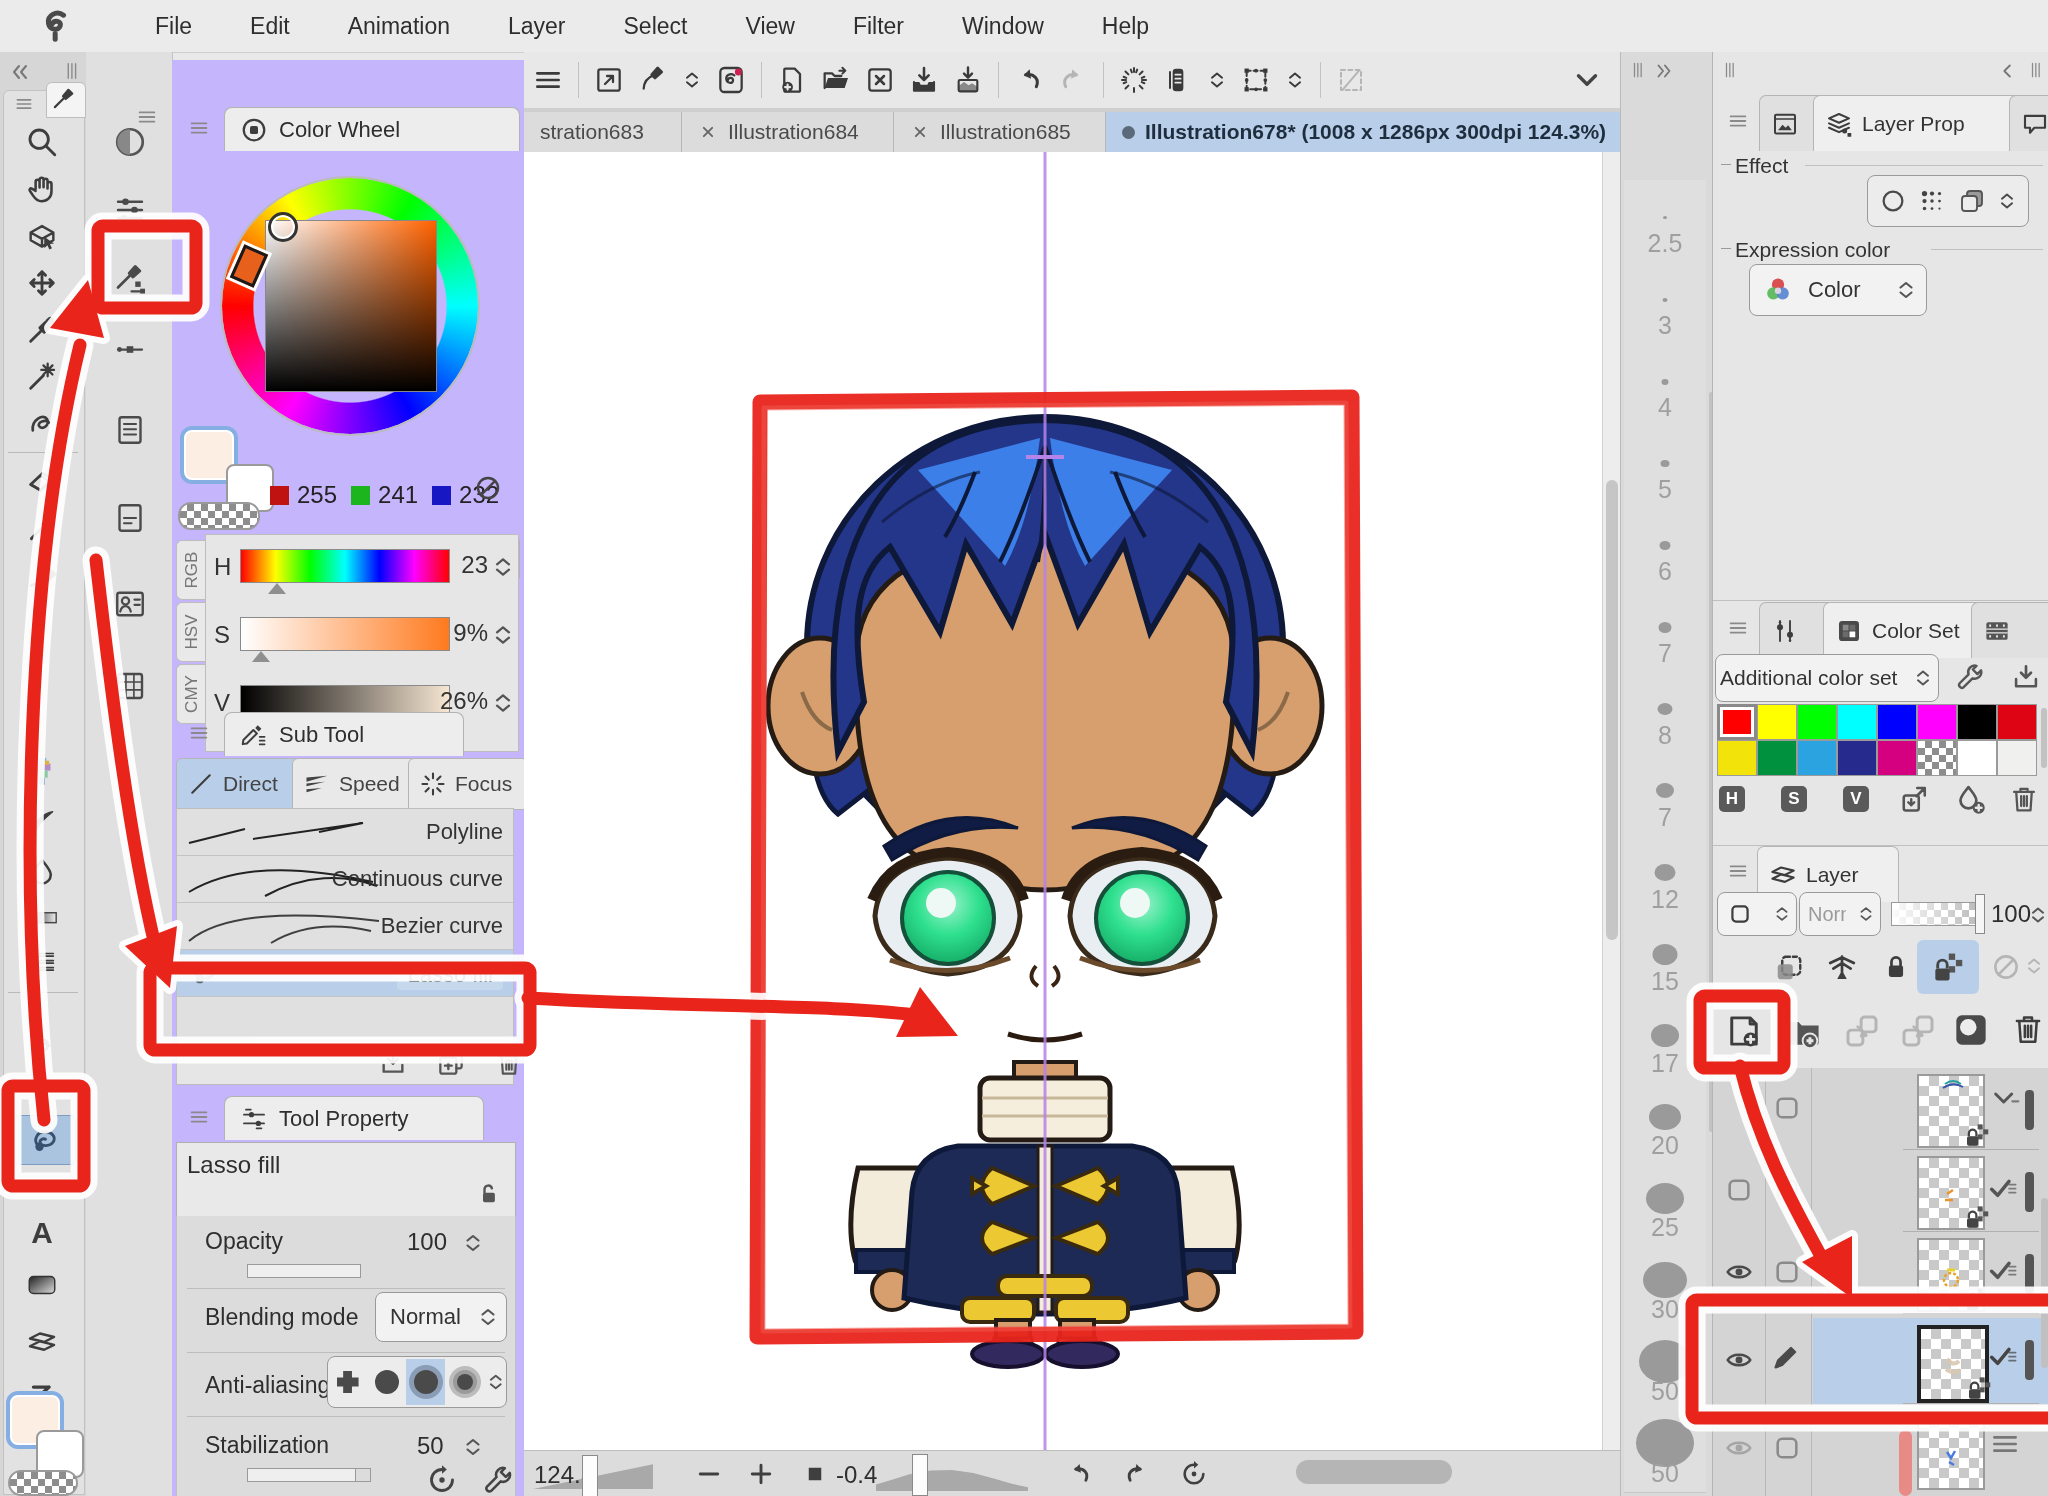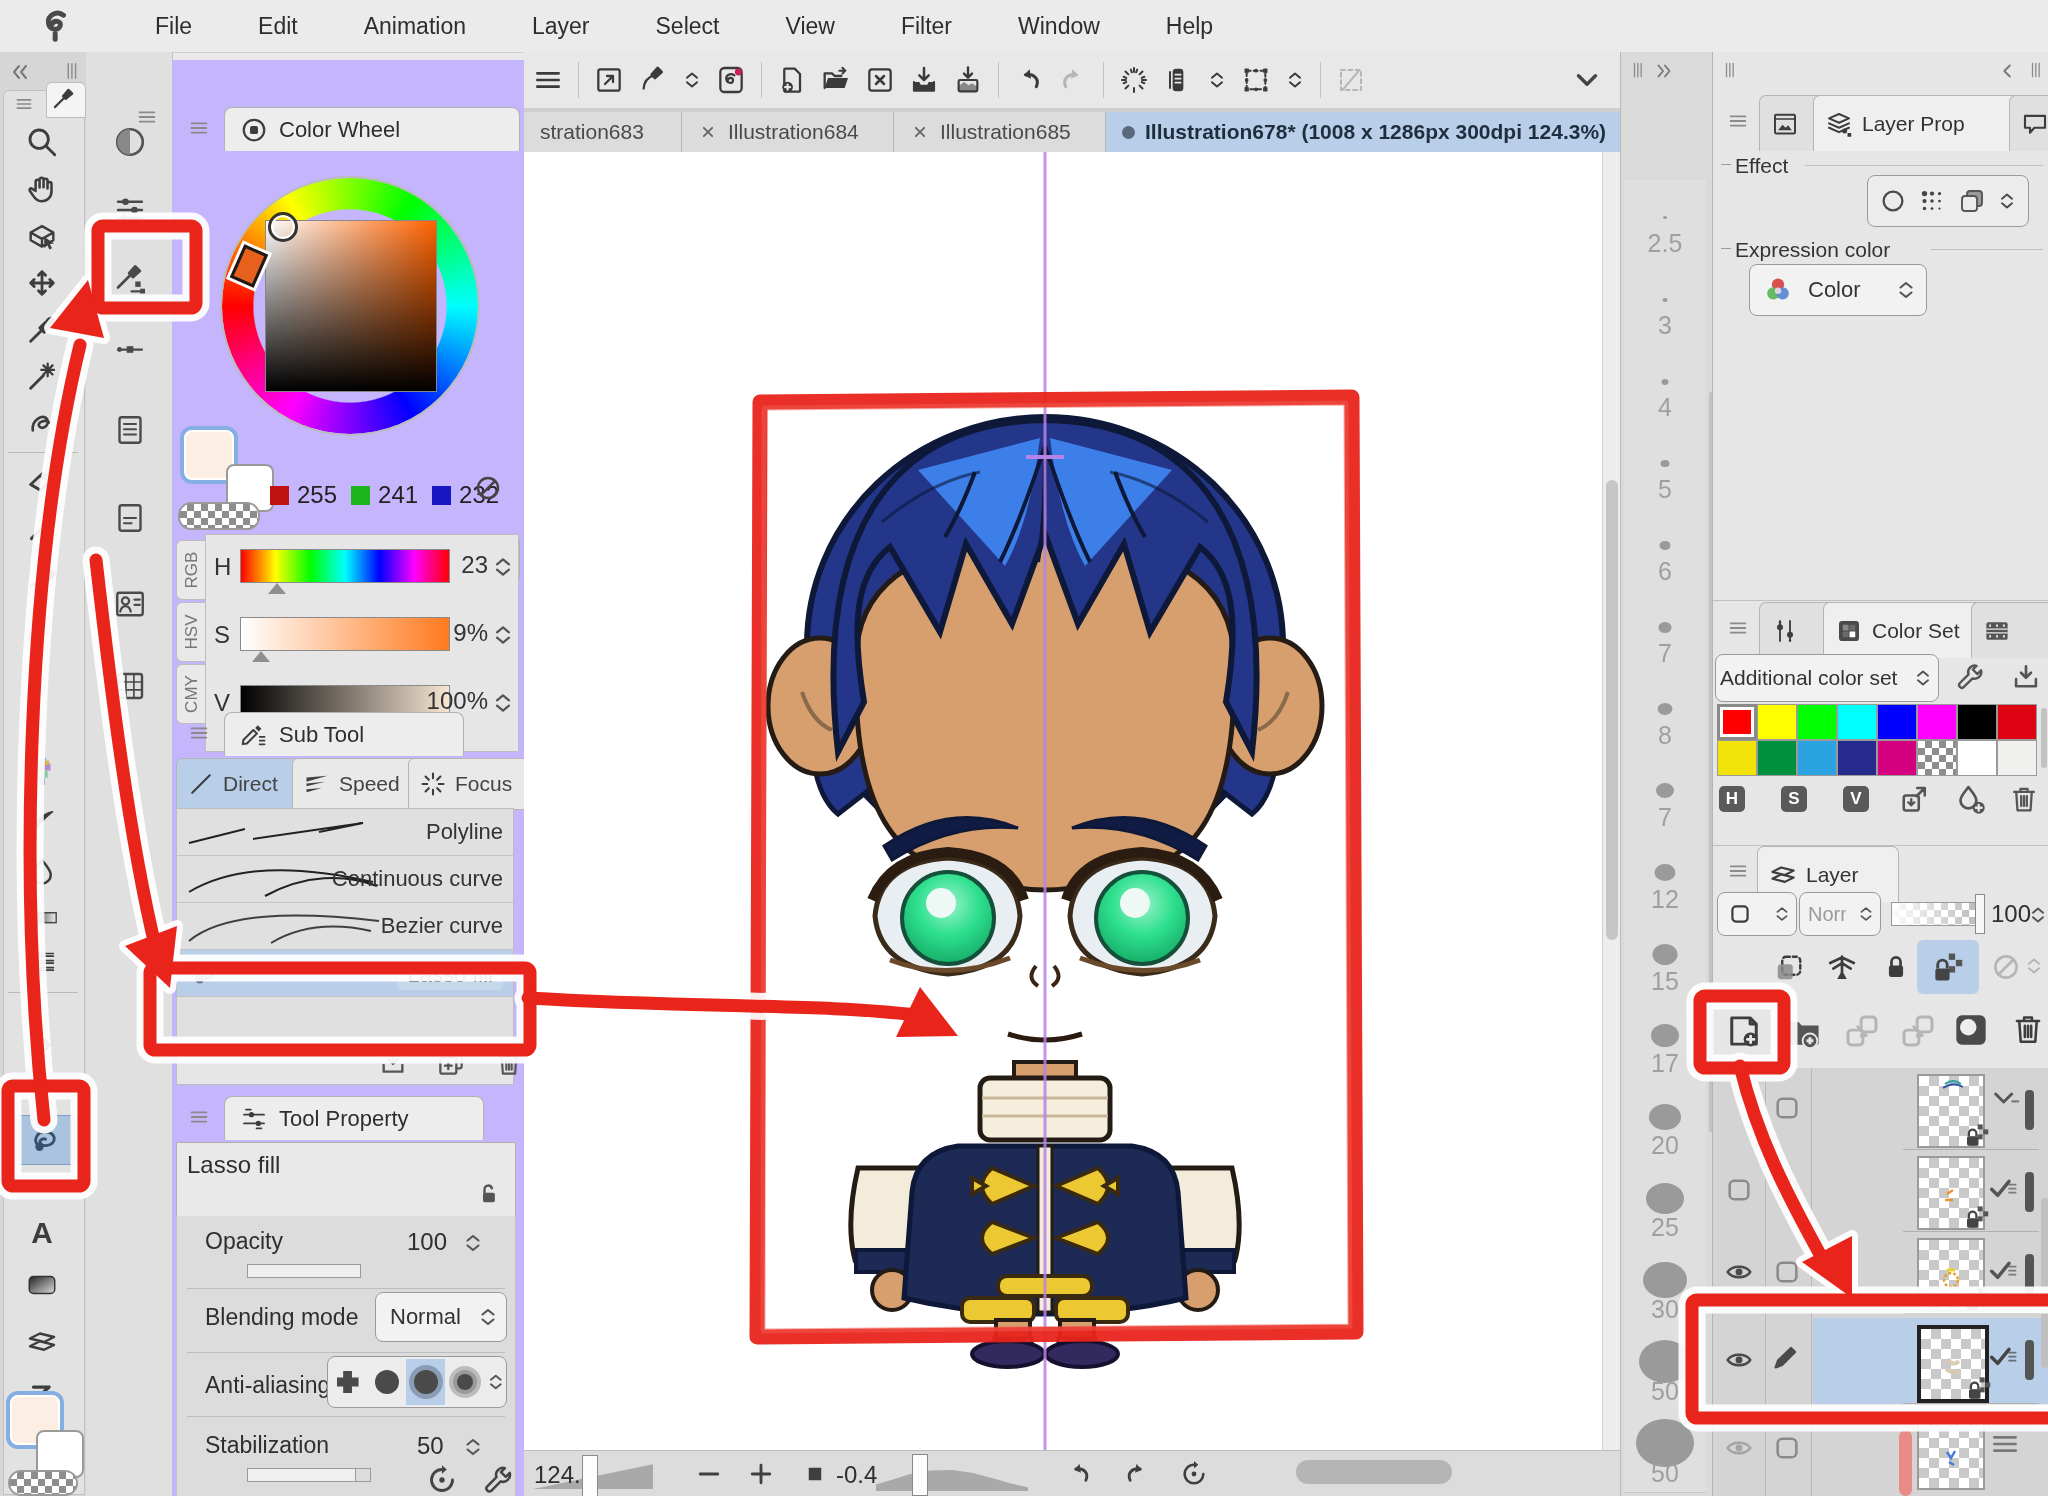--- a/index.html
+++ b/index.html
@@ -6,21 +6,21 @@
   #app{position:relative;width:2048px;height:1496px;background:#e9e9e9;overflow:hidden;
        font-family:"Liberation Sans","DejaVu Sans",sans-serif;color:#333;
        -webkit-user-select:none;user-select:none;}
   .abs{position:absolute;}
   .ic{display:inline-block;line-height:0;color:#3d3d3d;}
   .ic svg{width:100%;height:100%;}
   
   #menubar{left:0;top:0;width:2048px;height:52px;background:#ebebeb;border-bottom:1px solid #cfcfcf;
            display:flex;align-items:center;}
   #logo{width:40px;height:40px;margin-left:36px;}
-  #menu-items{display:flex;margin-left:52px;gap:12px;}
+  #menu-items{display:flex;margin-left:52px;gap:4px;}
   .menu-item{font-size:23px;color:#2e2e2e;padding:0 27px;cursor:default;}
   
   #colA{left:0;top:52px;width:86px;height:1444px;background:#d6d6d6;border-right:1px solid #bdbdbd;}
   #colA-panel{left:3px;top:38px;width:80px;height:1403px;background:#e2e2e2;border:1px solid #c2c2c2;border-radius:6px 0 0 0;}
   #colB{left:86px;top:52px;width:86px;height:1444px;background:#e0e0e0;border-right:1px solid #c3c3c3;}
   #panels{left:172px;top:60px;width:352px;height:1444px;background:#c4b5fd;border-right:7px solid #4c1d95;}
   #center{left:524px;top:52px;width:1096px;height:1444px;}
   #sizecol{left:1620px;top:52px;width:92px;height:1444px;background:#dadada;border-left:1px solid #bbb;}
   #rightpanel{left:1712px;top:52px;width:336px;height:1444px;background:#e6e6e6;border-left:1px solid #b5b5b5;}
   .tool{width:34px;height:34px;left:25px;}
@@ -413,21 +413,21 @@
         <div class="smark" style="left:46px"></div>
         <span class="sval">9%</span>
         <span class="ic sud"><svg viewBox="0 0 24 24" fill="none" stroke="currentColor" stroke-width="2" stroke-linecap="round" stroke-linejoin="round">
               <path d="M6.5 9.5L12 5l5.5 4.5M6.5 14.5L12 19l5.5-4.5" stroke-width="2.1"></path>
             </svg></span>
       </div>
       <div class="srow" style="top:142px">
         <span class="slab">V</span>
         <div class="sbar grad-v"></div>
         <div class="smark" style="left:222px"></div>
-        <span class="sval">100%</span>
+        <span class="sval">26%</span>
         <span class="ic sud"><svg viewBox="0 0 24 24" fill="none" stroke="currentColor" stroke-width="2" stroke-linecap="round" stroke-linejoin="round">
               <path d="M6.5 9.5L12 5l5.5 4.5M6.5 14.5L12 19l5.5-4.5" stroke-width="2.1"></path>
             </svg></span>
       </div>
     </div>
 
     <div class="phead" style="top:648px">
       <span class="ic burger"><svg viewBox="0 0 24 24" fill="none" stroke="currentColor" stroke-width="2" stroke-linecap="round" stroke-linejoin="round">
             <path d="M4 7h16M4 12h16M4 17h16"></path>
           </svg></span>

